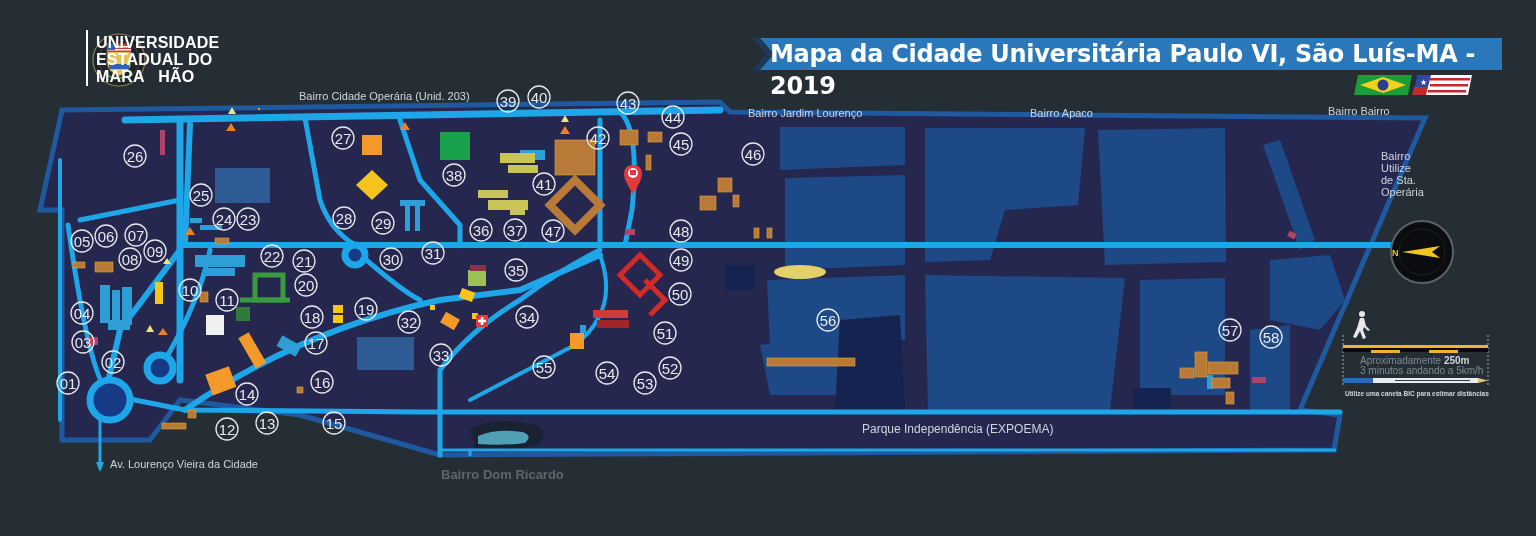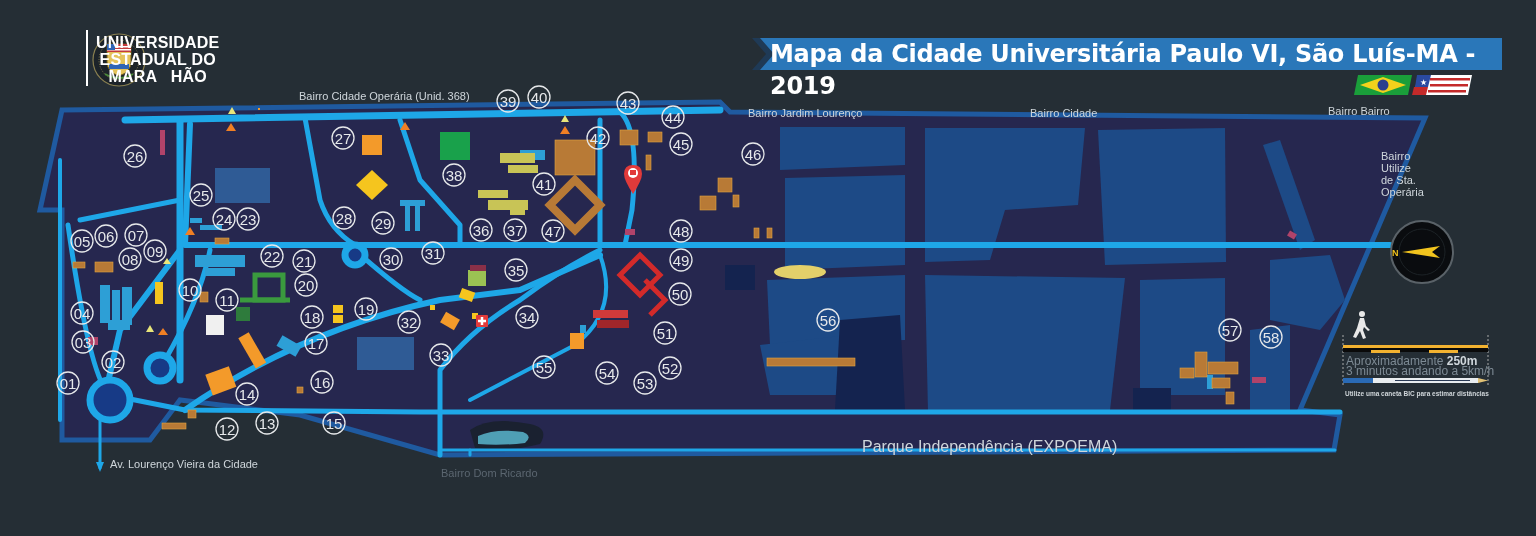--- a/index.html
+++ b/index.html
@@ -1,27 +1,27 @@
 <!DOCTYPE html>
 <html><head>
 <meta charset="utf-8">
 <style>
   html,body{margin:0;padding:0;}
   body{width:1536px;height:536px;background:#252e35;position:relative;overflow:hidden;font-family:"Liberation Sans",sans-serif;}
   .abs{position:absolute;}
   #logo{left:22px;top:28px;width:200px;height:64px;}
-  .uni-text{left:96px;top:34px;color:#fff;font-weight:bold;font-size:16px;line-height:17px;letter-spacing:0.2px;text-align:center;}
+  .uni-text{left:96px;top:34px;color:#fff;font-weight:bold;font-size:16px;line-height:17px;letter-spacing:0.2px;}
   .uni-sep{left:86px;top:30px;width:2px;height:56px;background:#fff;}
   .title-banner{left:752px;top:38px;width:750px;height:32px;}
   .title-text{left:770px;top:38px;height:32px;line-height:32px;color:#fff;font-weight:bold;font-size:25px;font-family:"DejaVu Sans",sans-serif;letter-spacing:-0.3px;transform:scaleX(0.96);transform-origin:left;}
   .flags{left:1354px;top:75px;}
   .nb{color:#cfd6db;font-size:11px;white-space:nowrap;}
-  .nb-dim{color:#5b6670;font-size:11px;white-space:nowrap;}
+  .nb-dim{color:#5b6670;font-size:13px;white-space:nowrap;font-weight:bold;}
   svg text{font-family:"Liberation Sans",sans-serif;}
-  .scale-text{color:#7d8a94;font-size:12px;line-height:10px;}
+  .scale-text{color:#7d8a94;font-size:10px;line-height:10px;margin-left:14px;}
   .scale-text b{color:#cfd6db;}
   .scale-note{color:#d0d6da;font-size:6.5px;font-weight:bold;}
 </style>
 </head>
 <body>
 
 <svg id="logo" class="abs" width="70" height="64" viewBox="0 0 70 64">
   <circle cx="32" cy="32" r="26" fill="#1c2329" stroke="#8a8050" stroke-width="1.2"></circle>
   <circle cx="32" cy="32" r="20" fill="none" stroke="#c9b66a" stroke-width="0.6" stroke-dasharray="1,1.5"></circle>
   <path d="M20 16 h24 v18 q0 10 -12 14 q-12 -4 -12 -14z" fill="#e4c35a" stroke="#6b5a1c" stroke-width="1"></path>
@@ -504,31 +504,31 @@
     <rect x="1395" y="380" width="75" height="1" fill="#2a3a55"></rect>
     <polygon points="1478,378 1488,380.5 1478,383" fill="#e2c275"></polygon>
   </g>
 
   <g fill="#e8e8e8">
     <circle cx="1362" cy="314" r="3"></circle>
     <path d="M1360 318 l4 0 l2 8 l4 4 l-2 1 l-4 -4 l-1 3 l3 8 l-3 1 l-3 -8 l-4 7 l-3 -1 l4 -9 z"></path>
   </g>
 </svg>
 
-<div class="abs nb" style="left:299px;top:90px">Bairro Cidade Operária (Unid. 368)</div>
+<div class="abs nb" style="left:299px;top:90px">Bairro Cidade Operária (Unid. 203)</div>
 <div class="abs nb" style="left:748px;top:107px">Bairro Jardim Lourenço</div>
-<div class="abs nb" style="left:1030px;top:107px">Bairro Cidade</div>
+<div class="abs nb" style="left:1030px;top:107px">Bairro Apaco</div>
 <div class="abs nb" style="left:1328px;top:105px">Bairro Bairro</div>
 <div class="abs nb" style="left:1381px;top:150px;line-height:12px">
   <div>Bairro</div>
   <div>Utilize</div>
   <div>de Sta.</div>
   <div>Operária</div>
 </div>
 <div class="abs nb-dim" style="left:441px;top:467px">Bairro Dom Ricardo</div>
-<div class="abs nb" style="left:862px;top:438px;font-size:16px">Parque Independência (EXPOEMA)</div>
+<div class="abs nb" style="left:862px;top:422px;font-size:12px">Parque Independência (EXPOEMA)</div>
 <div class="abs nb" style="left:110px;top:458px">Av. Lourenço Vieira da Cidade</div>
 
 <div class="abs scale-text" style="left:1346px;top:356px">
   <div><span>Aproximadamente </span><b>250m</b></div>
   <div>3 minutos andando a 5km/h</div>
 </div>
 <div class="abs scale-note" style="left:1345px;top:390px">Utilize uma caneta BIC para estimar distâncias</div>
 
 </body></html>

